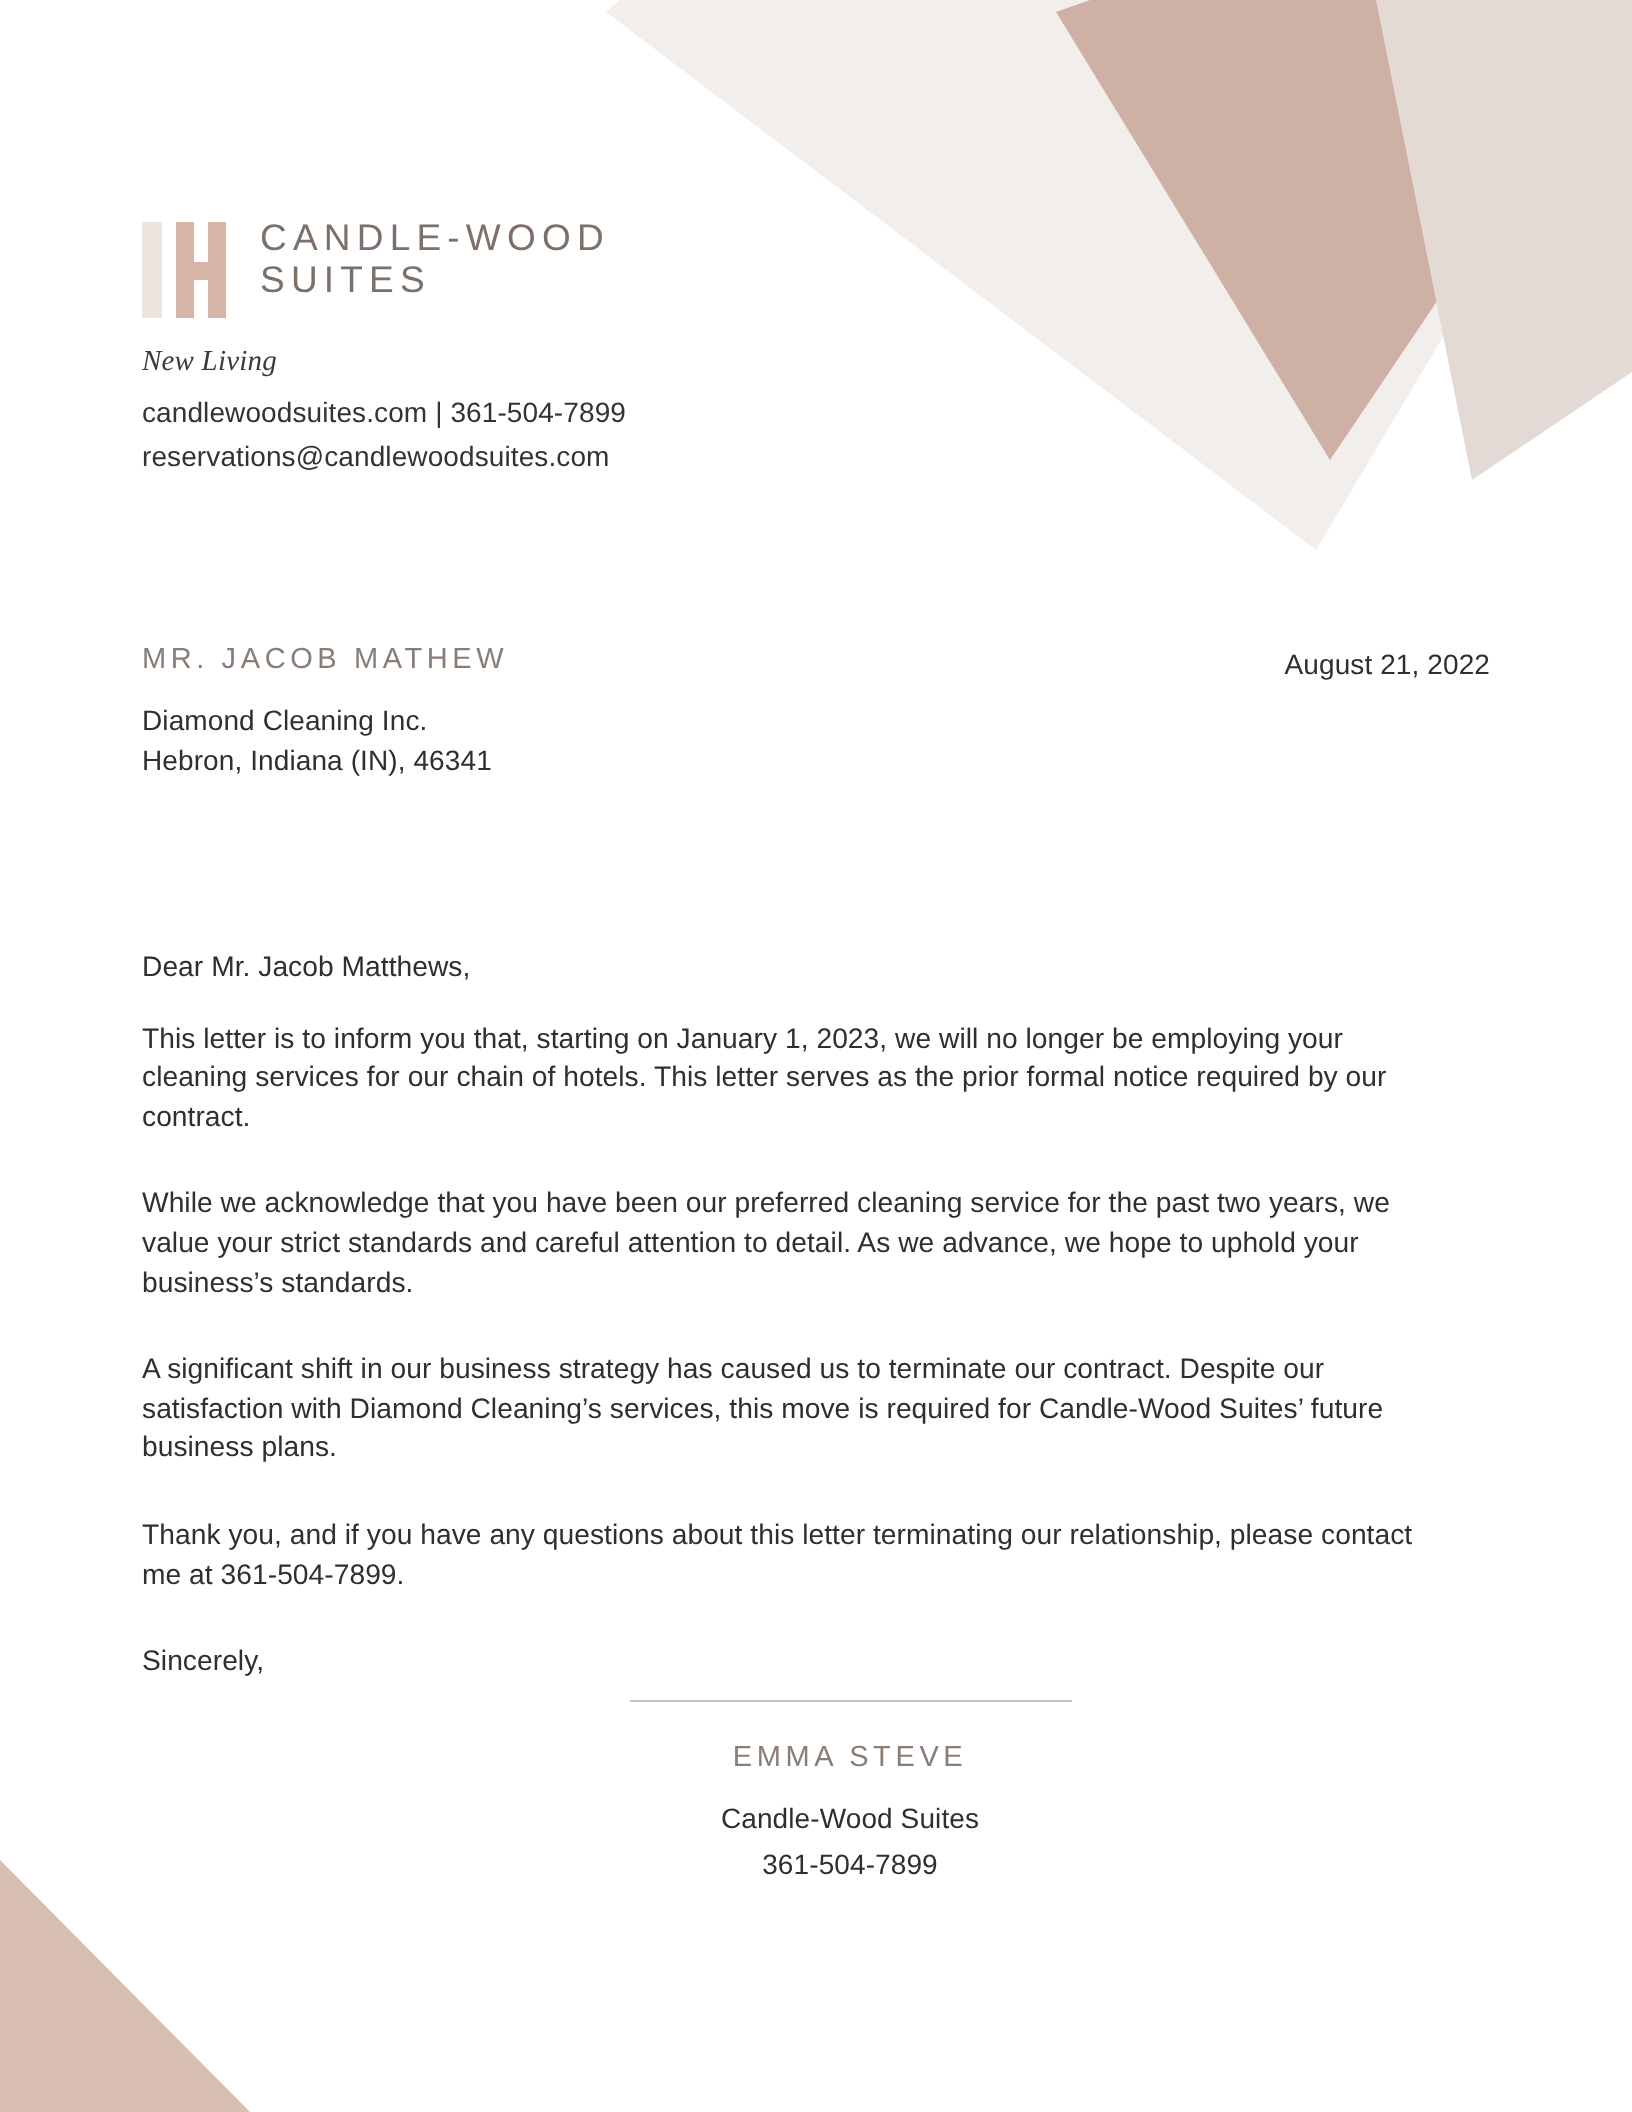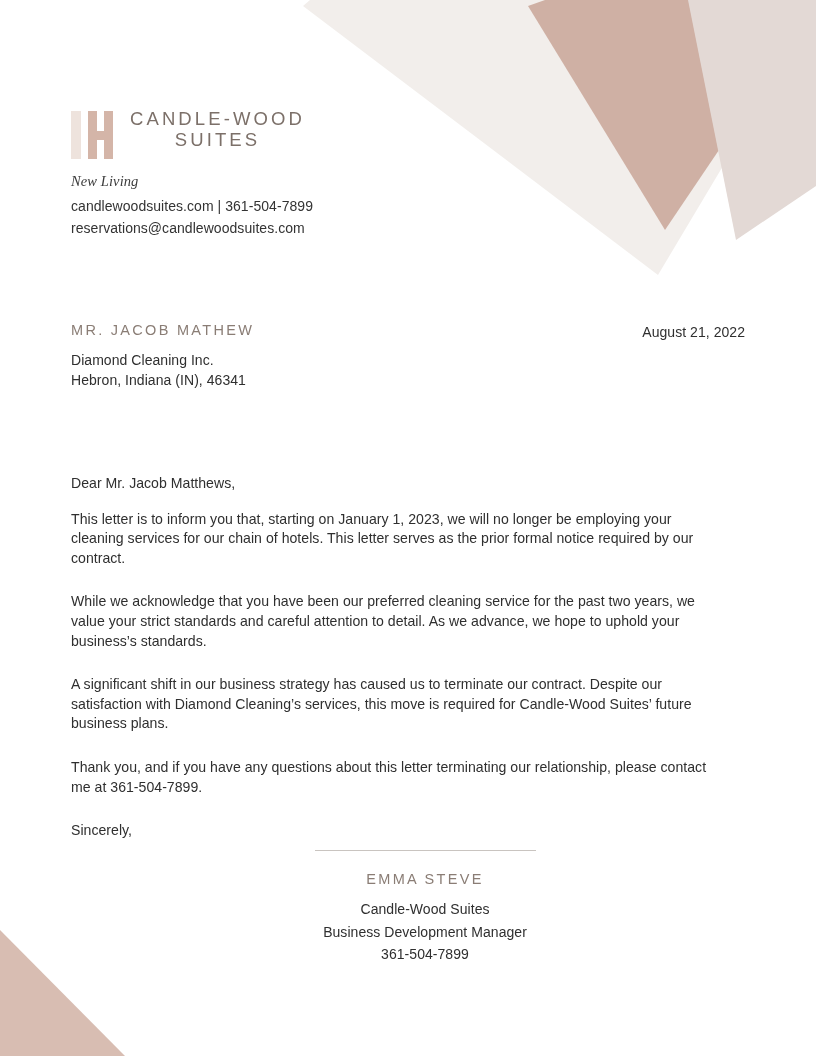--- a/index.html
+++ b/index.html
@@ -33,21 +33,20 @@
   .letterhead {
     position: absolute;
     left: 71px;
     top: 108px;
     width: 420px;
   }
   .brand-row {
     display: flex;
     align-items: flex-start;
     gap: 17px;
-    text-align: center;
   }
   .logo-mark {
     width: 42px;
     height: 48px;
     flex: 0 0 auto;
     position: relative;
     margin-top: 3px;
   }
   .logo-mark .bar-i {
     position: absolute;
@@ -228,17 +227,16 @@
     <p>While we acknowledge that you have been our preferred cleaning service for the past two years, we value your strict standards and careful attention to detail. As we advance, we hope to uphold your business’s standards.</p>
     <p>A significant shift in our business strategy has caused us to terminate our contract. Despite our satisfaction with Diamond Cleaning’s services, this move is required for Candle-Wood Suites’ future business plans.</p>
     <p>Thank you, and if you have any questions about this letter terminating our relationship, please contact me at 361-504-7899.</p>
     <p class="closing">Sincerely,</p>
   </div>
 
   <div class="sig-block">
     <div class="sig-rule"></div>
     <div class="sig-name">EMMA STEVE</div>
     <div class="sig-line">Candle-Wood Suites</div>
-    <div class="sig-line">Business Development Manager</div>
     <div class="sig-line">361-504-7899</div>
   </div>
 
 </div>
 
 </body></html>

